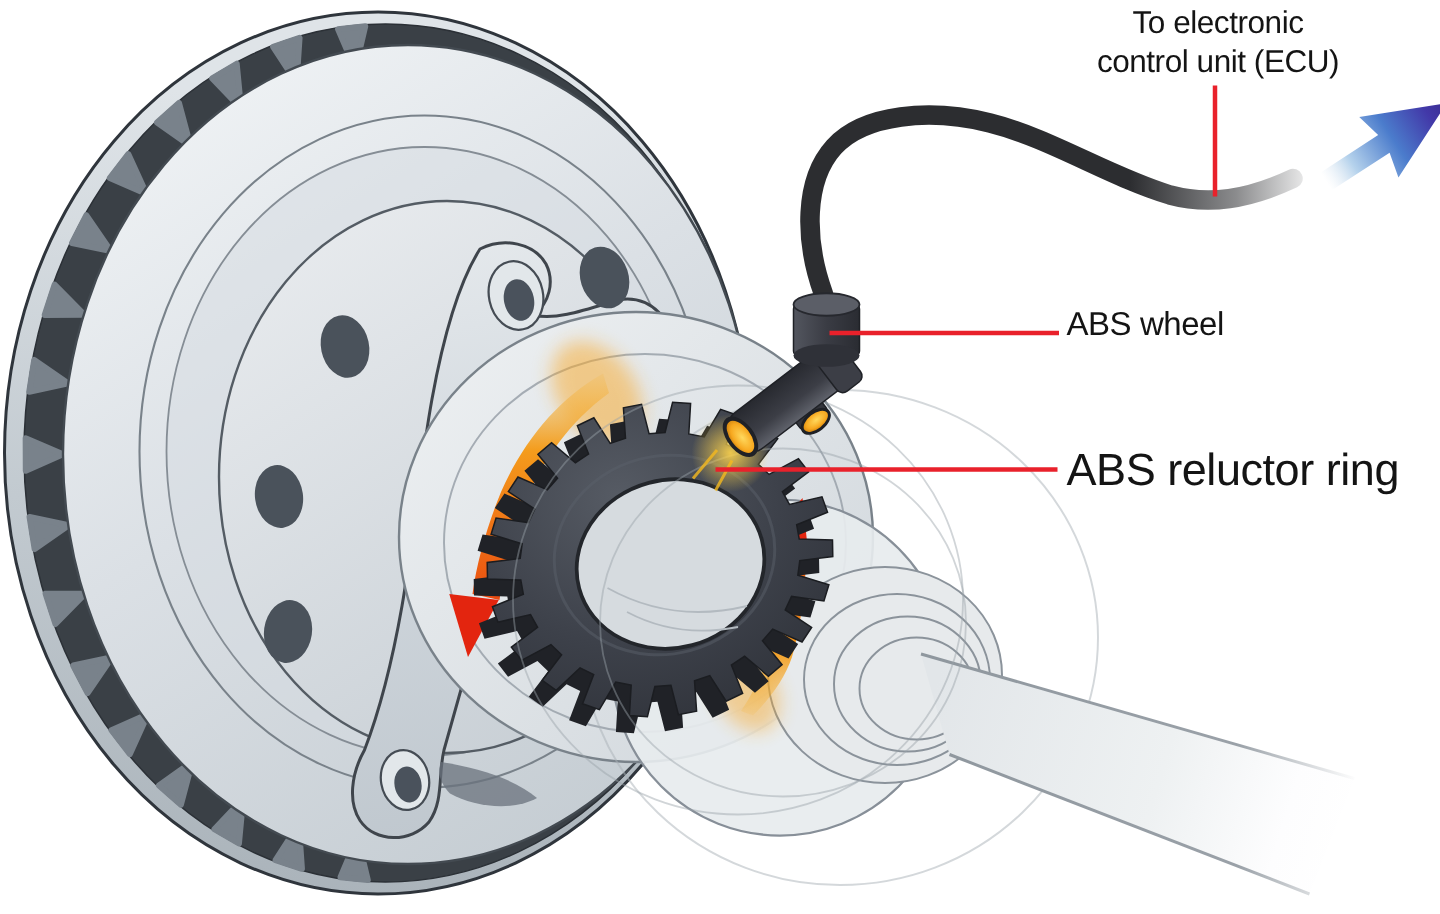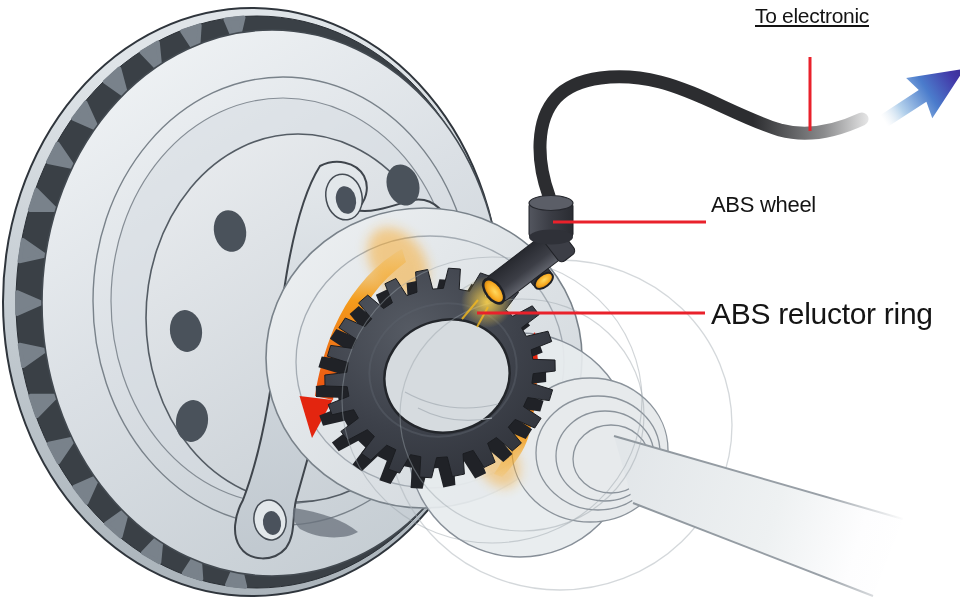--- a/index.html
+++ b/index.html
@@ -1,21 +1,21 @@
 <!DOCTYPE html>
 <html><head>
 <meta charset="utf-8">
 <style>
   html,body{margin:0;padding:0;background:#fff;}
   #stage{position:relative;width:960px;height:609px;overflow:hidden;background:#fff;
          font-family:"Liberation Sans",sans-serif;}
   #scene{position:absolute;left:0;top:0;}
   .label{position:absolute;color:#141414;letter-spacing:-0.3px;}
-  #ecu-label{left:712px;top:3px;width:200px;text-align:center;font-size:21px;line-height:26px;text-decoration:underline;}
-  #sensor-label{left:711px;top:189px;font-size:22px;line-height:31px;}
+  #ecu-label{left:712px;top:3px;width:200px;text-align:center;font-size:21px;line-height:26px;}
+  #sensor-label{left:711px;top:200px;font-size:22px;line-height:31px;}
   #reluctor-label{left:711px;top:301px;font-size:30px;line-height:26px;}
 </style>
 </head>
 <body>
 
 <div id="stage">
 
 <svg id="scene" width="960" height="609" viewBox="0 0 960 609">
   <defs>
     <linearGradient id="faceGrad" x1="100" y1="40" x2="430" y2="570" gradientUnits="userSpaceOnUse">
@@ -231,20 +231,21 @@
 
   <g stroke="#e9212b" stroke-width="3" stroke-linecap="butt">
     <line x1="810" y1="57" x2="810" y2="131"></line>
     <line x1="553" y1="222" x2="706" y2="222"></line>
     <line x1="477" y1="313" x2="705" y2="313"></line>
   </g>
 </svg>
 
 <div class="label" id="ecu-label">
   <div>To electronic</div>
+  <div>control unit (ECU)</div>
 </div>
 <div class="label" id="sensor-label">
   <div>ABS wheel</div>
 </div>
 <div class="label" id="reluctor-label">
   <span>ABS reluctor ring</span>
 </div>
 
 </div>
 

